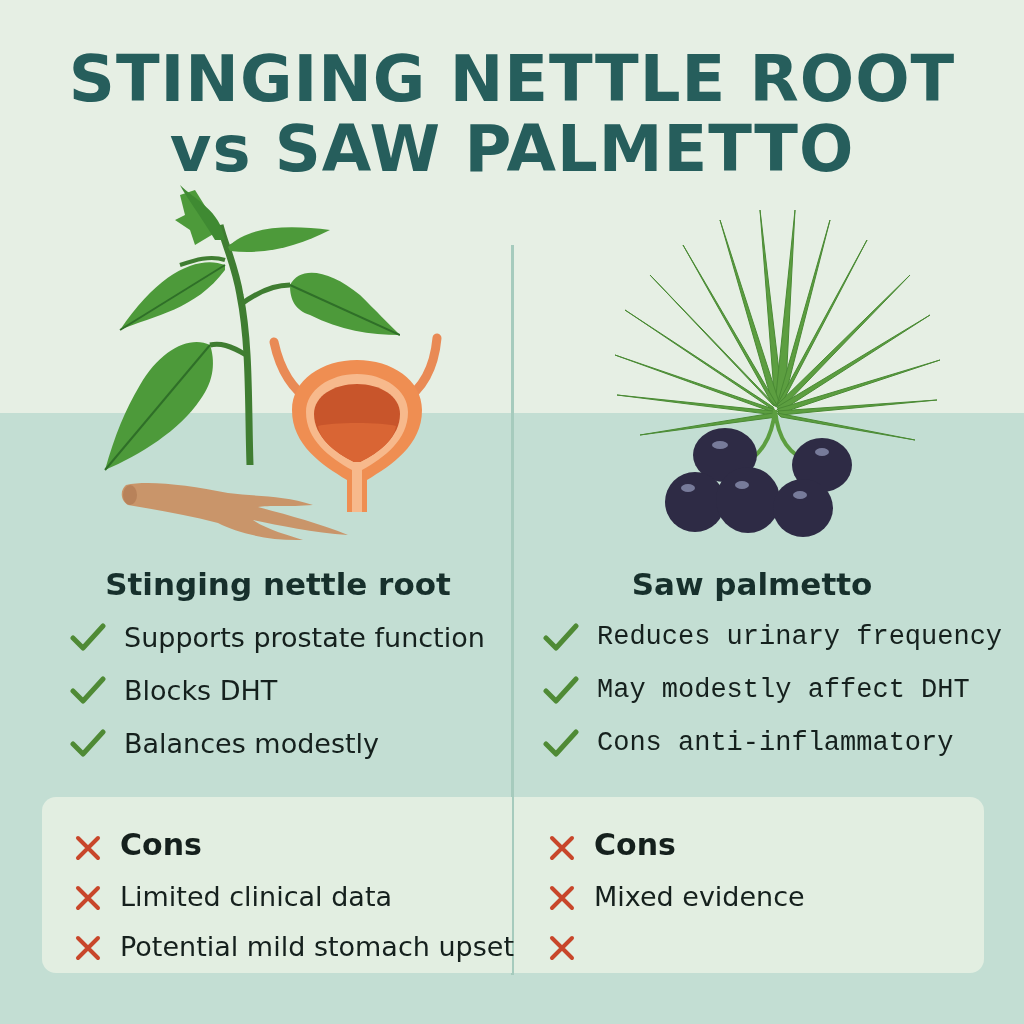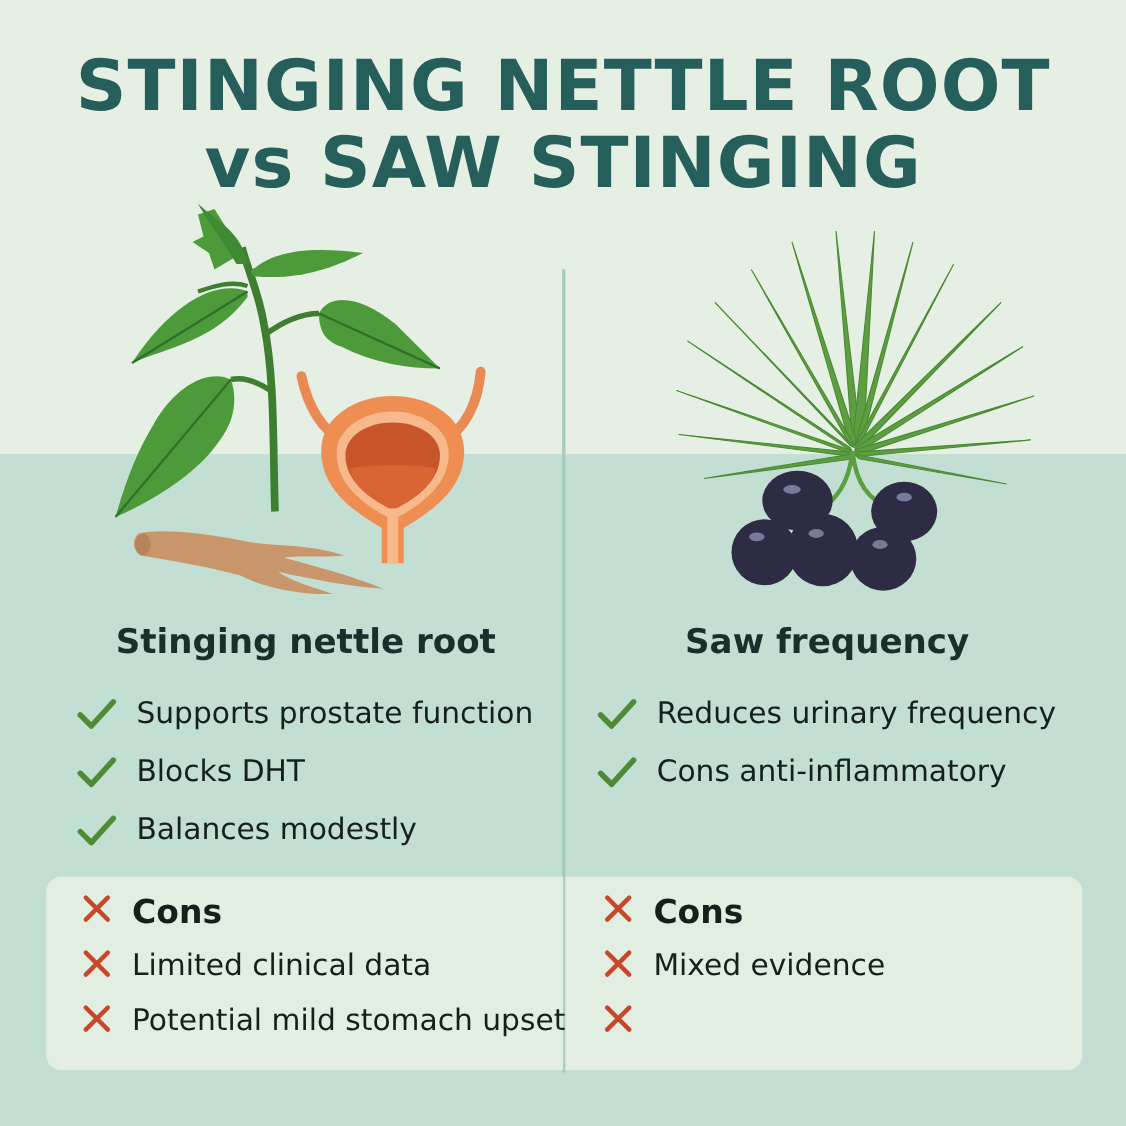--- a/index.html
+++ b/index.html
@@ -13,42 +13,42 @@
     .title {
       position: absolute; left: 0; top: 44px; width: 1024px; text-align: center;
       color: #265e5c; font-weight: bold; font-size: 64px; line-height: 70px;
       letter-spacing: 1px;
     }
     .divider { position: absolute; left: 511px; top: 245px; width: 3px; height: 730px; background: #a6cbbd; }
     .col-title {
       position: absolute; font-weight: bold; font-size: 31px; color: #17302c; text-align: center;
     }
     .pros { position: absolute; list-style: none; margin: 0; padding: 0; }
-    .pros li { display: flex; align-items: center; height: 53px; font-size: 27px; color: #15201d; }
+    .pros li { display: flex; align-items: flex-start; height: 53px; font-size: 27px; color: #15201d; }
     .check { width: 36px; height: 30px; margin-right: 18px; flex: none; }
     .cons-box {
       position: absolute; top: 797px; height: 176px; background: #e2eee1;
     }
     .cons-box.left { left: 42px; width: 470px; border-radius: 14px 0 0 14px; }
     .cons-box.right { left: 514px; width: 470px; border-radius: 0 14px 14px 0; }
     .cons-list { position: absolute; list-style: none; margin: 0; padding: 0; }
-    .cons-list li { display: flex; align-items: flex-start; height: 50px; font-size: 27px; color: #15201d; }
+    .cons-list li { display: flex; align-items: flex-end; height: 50px; font-size: 27px; color: #15201d; }
     .cons-list li.head { font-weight: bold; font-size: 30px; }
     .xmark { width: 28px; height: 28px; margin-right: 18px; flex: none; }
     .illus { position: absolute; }
   </style>
 </head>
 <body>
 
 <div class="bg-top"></div>
 <div class="bg-bottom"></div>
 
 <h1 class="title" style="margin:0;">
   <div>STINGING NETTLE ROOT</div>
-  <div>vs SAW STINGING</div>
+  <div>vs SAW PALMETTO</div>
 </h1>
 
 <div class="divider"></div>
 
 <svg class="illus" style="left:100px;top:185px;" width="300" height="290" viewBox="0 0 300 290">
   <path d="M150 280 C148 220 150 160 140 110 C135 80 125 60 120 40" stroke="#3f7d31" stroke-width="7" fill="none"></path>
   <path d="M140 120 C160 105 175 100 190 100" stroke="#3f7d31" stroke-width="5" fill="none"></path>
   <path d="M146 170 C130 160 120 158 110 160" stroke="#3f7d31" stroke-width="5" fill="none"></path>
   <path d="M125 75 C110 70 95 75 80 80" stroke="#3f7d31" stroke-width="4" fill="none"></path>
   <path d="M125 65 C140 55 155 50 170 50" stroke="#3f7d31" stroke-width="4" fill="none"></path>
@@ -158,27 +158,33 @@
     <span>Limited clinical data</span>
   </li>
   <li>
     <svg class="xmark" viewBox="0 0 28 28">
         <path d="M4 4 L24 24 M24 4 L4 24" stroke="#c8462a" stroke-width="4" stroke-linecap="round"></path>
       </svg>
     <span>Potential mild stomach upset</span>
   </li>
 </ul>
 
-<div class="col-title" style="left:532px;top:566px;width:440px;">Saw frequency</div>
-<ul class="pros" style="left:543px;top:622px;">
+<div class="col-title" style="left:532px;top:566px;width:440px;">Saw palmetto</div>
+<ul class="pros" style="left:543px;top:622px;font-family:Liberation Mono, monospace;">
   <li>
     <svg class="check" viewBox="0 0 36 30">
         <path d="M3 16 L13 26 L33 4" stroke="#4f8a35" stroke-width="5" fill="none" stroke-linecap="round" stroke-linejoin="round"></path>
       </svg>
     <span>Reduces urinary frequency</span>
+  </li>
+  <li>
+    <svg class="check" viewBox="0 0 36 30">
+        <path d="M3 16 L13 26 L33 4" stroke="#4f8a35" stroke-width="5" fill="none" stroke-linecap="round" stroke-linejoin="round"></path>
+      </svg>
+    <span>May modestly affect DHT</span>
   </li>
   <li>
     <svg class="check" viewBox="0 0 36 30">
         <path d="M3 16 L13 26 L33 4" stroke="#4f8a35" stroke-width="5" fill="none" stroke-linecap="round" stroke-linejoin="round"></path>
       </svg>
     <span>Cons anti-inflammatory</span>
   </li>
 </ul>
 
 <div class="cons-box right"></div>

